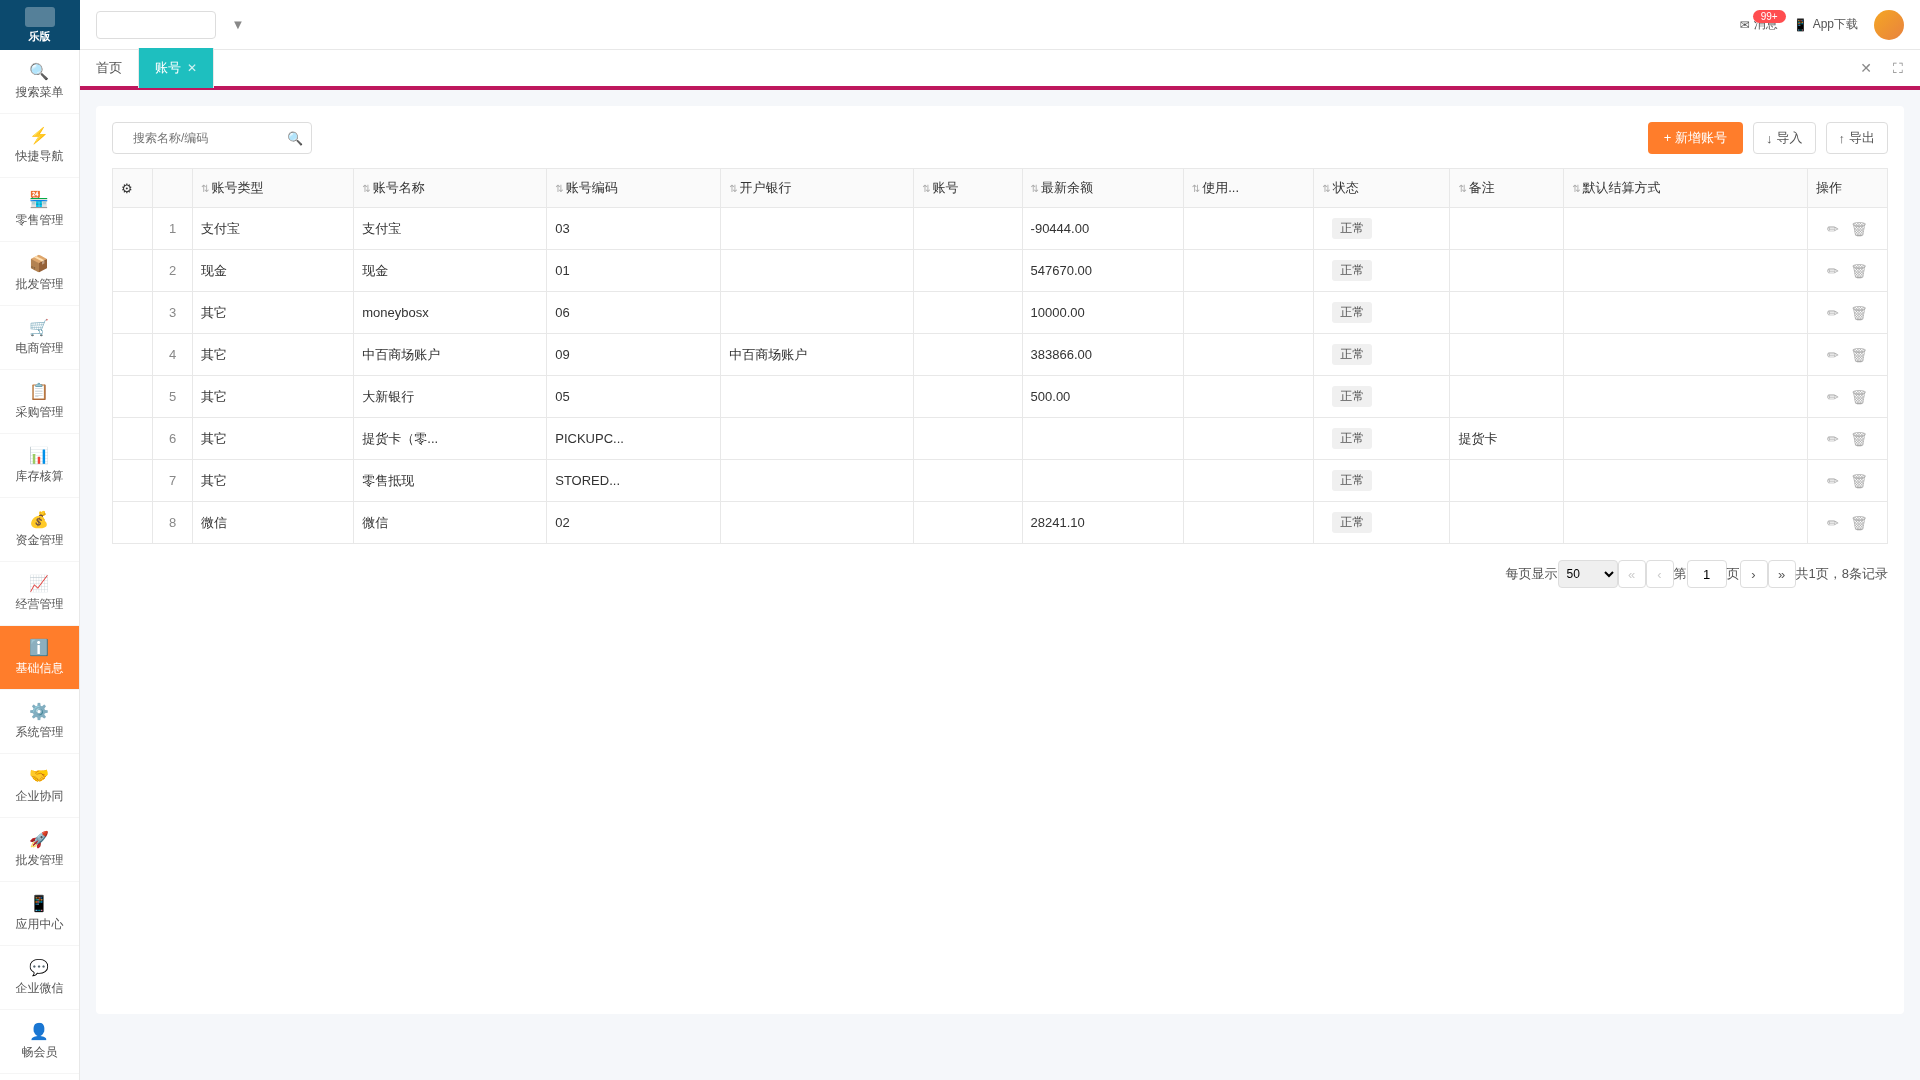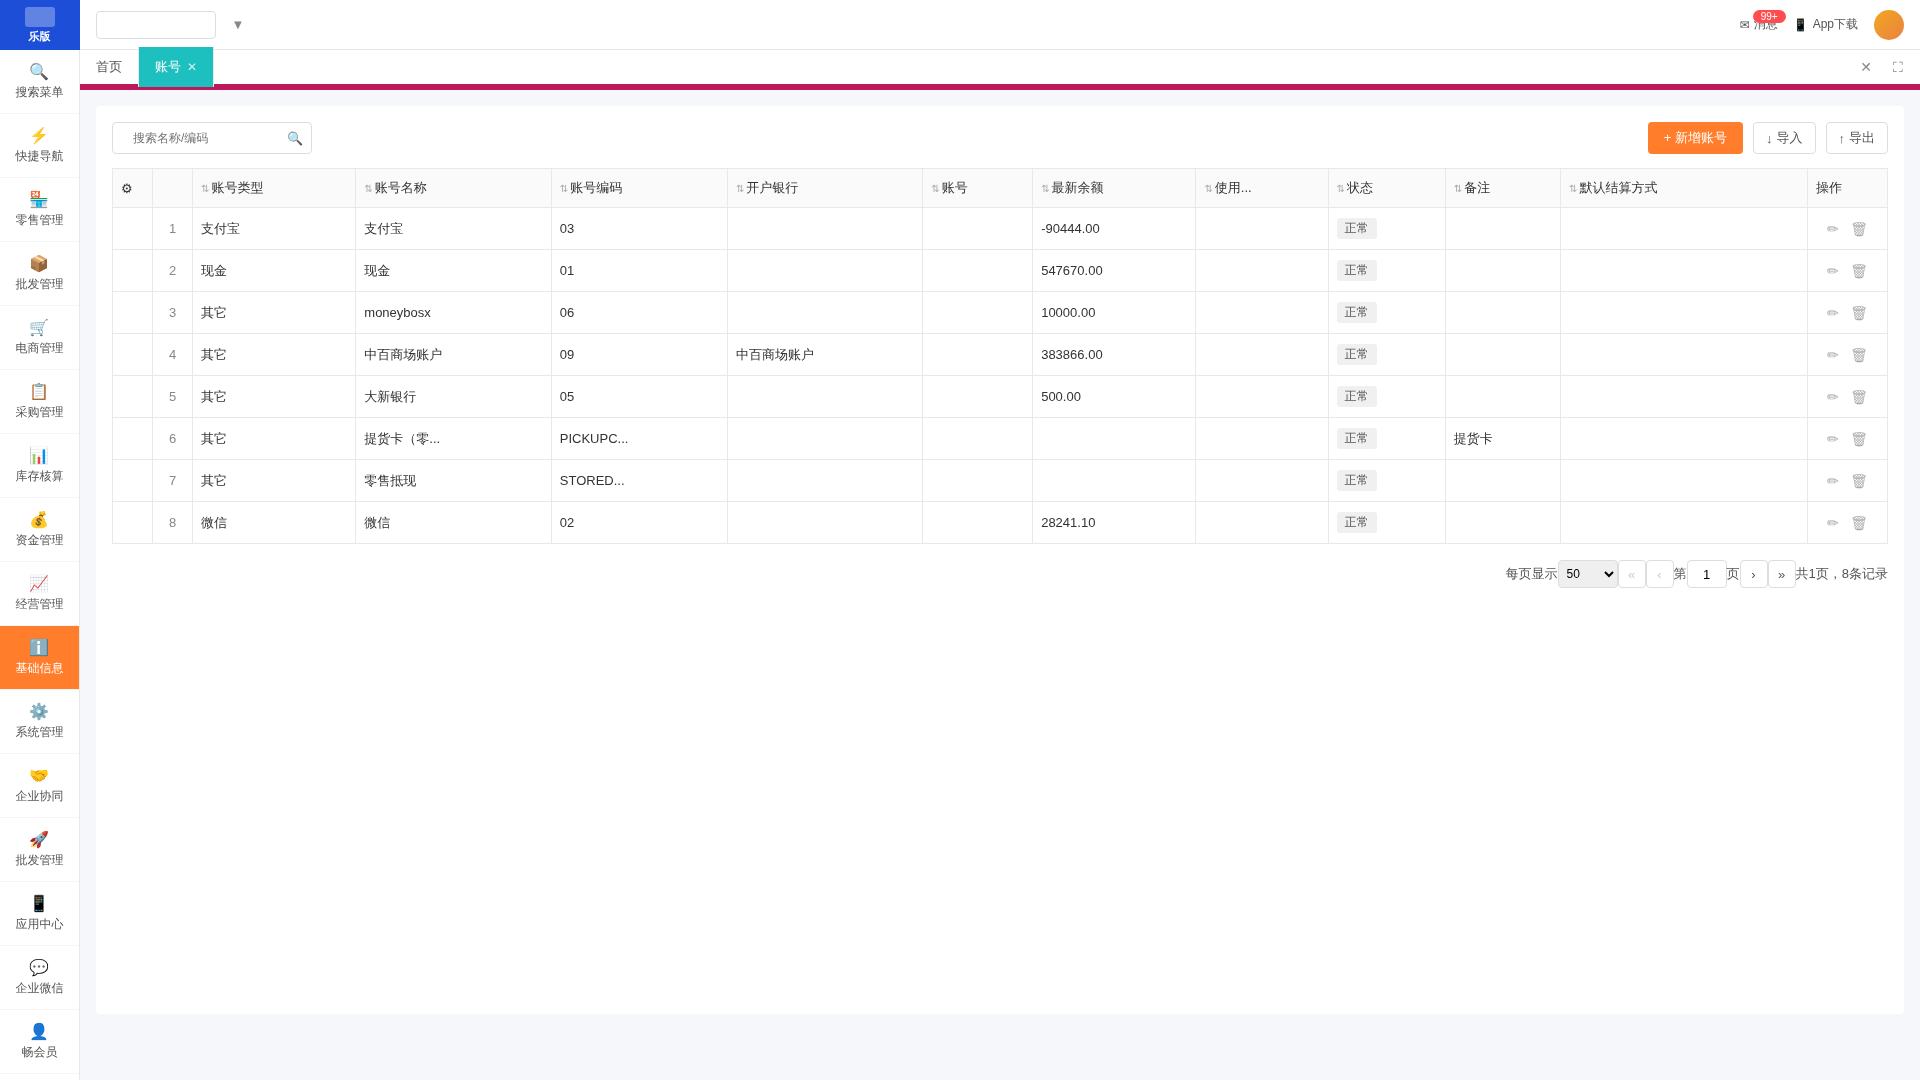--- a/index.html
+++ b/index.html
@@ -11,21 +11,21 @@
       background: #fff;
       display: flex;
       flex-direction: column;
       align-items: center;
       border-right: 1px solid #e8e8e8;
       z-index: 10;
     }
     .sidebar-logo {
       width: 80px;
       height: 50px;
-      background: #1d4ed8;
+      background: #0c4a6e;
       display: flex;
       align-items: center;
       justify-content: center;
       color: white;
       font-size: 11px;
       font-weight: bold;
     }
     .sidebar-logo-inner {
       display: flex;
       flex-direction: column;
@@ -141,21 +141,21 @@
       background: #d9d9d9;
       overflow: hidden;
     }
 
     
     .tab-bar {
       height: 40px;
       background: #fff;
       display: flex;
       align-items: center;
-      border-bottom: 6px solid #be185d;
+      border-bottom: 4px solid #be185d;
       padding: 0 0;
       text-align: center;
     }
     .tab-item {
       height: 40px;
       display: flex;
       align-items: center;
       padding: 0 16px;
       cursor: pointer;
       font-size: 13px;
@@ -297,20 +297,21 @@
       white-space: nowrap;
     }
     .data-table .row-num { color: #888; text-align: center; width: 40px; }
     .status-badge {
       display: inline-block;
       background: #f0f0f0;
       color: #555;
       border-radius: 3px;
       padding: 2px 8px;
       font-size: 12px;
+      margin-left: 10px;
     }
     .gear-icon-cell {
       text-align: center;
       width: 40px;
       color: #aaa;
       cursor: pointer;
     }
     .action-cell {
       text-align: center;
       width: 80px;

